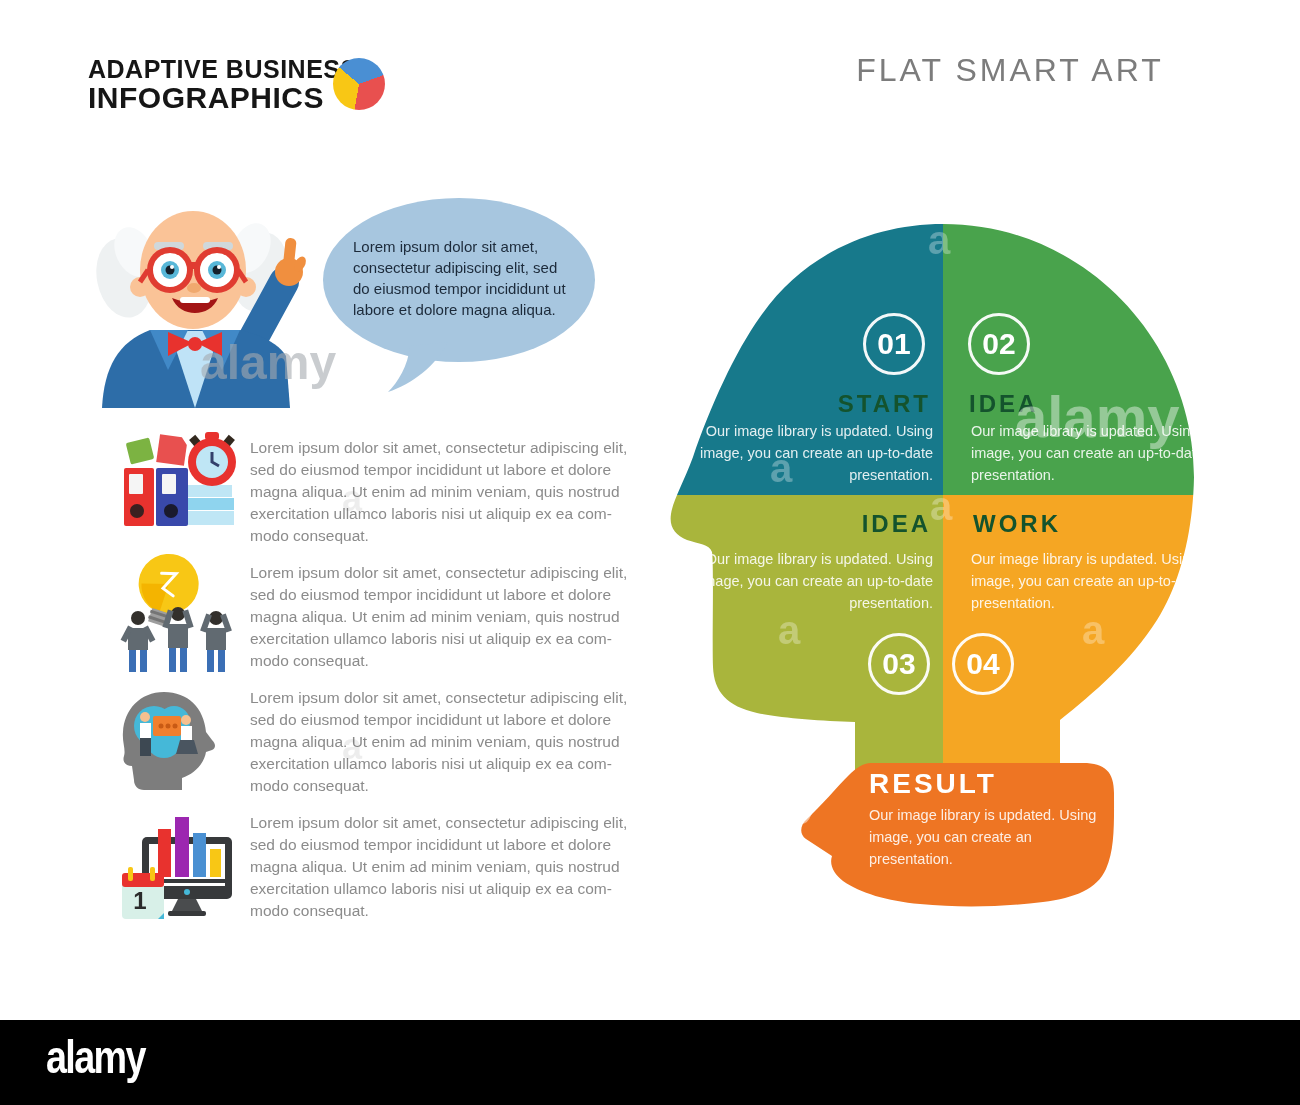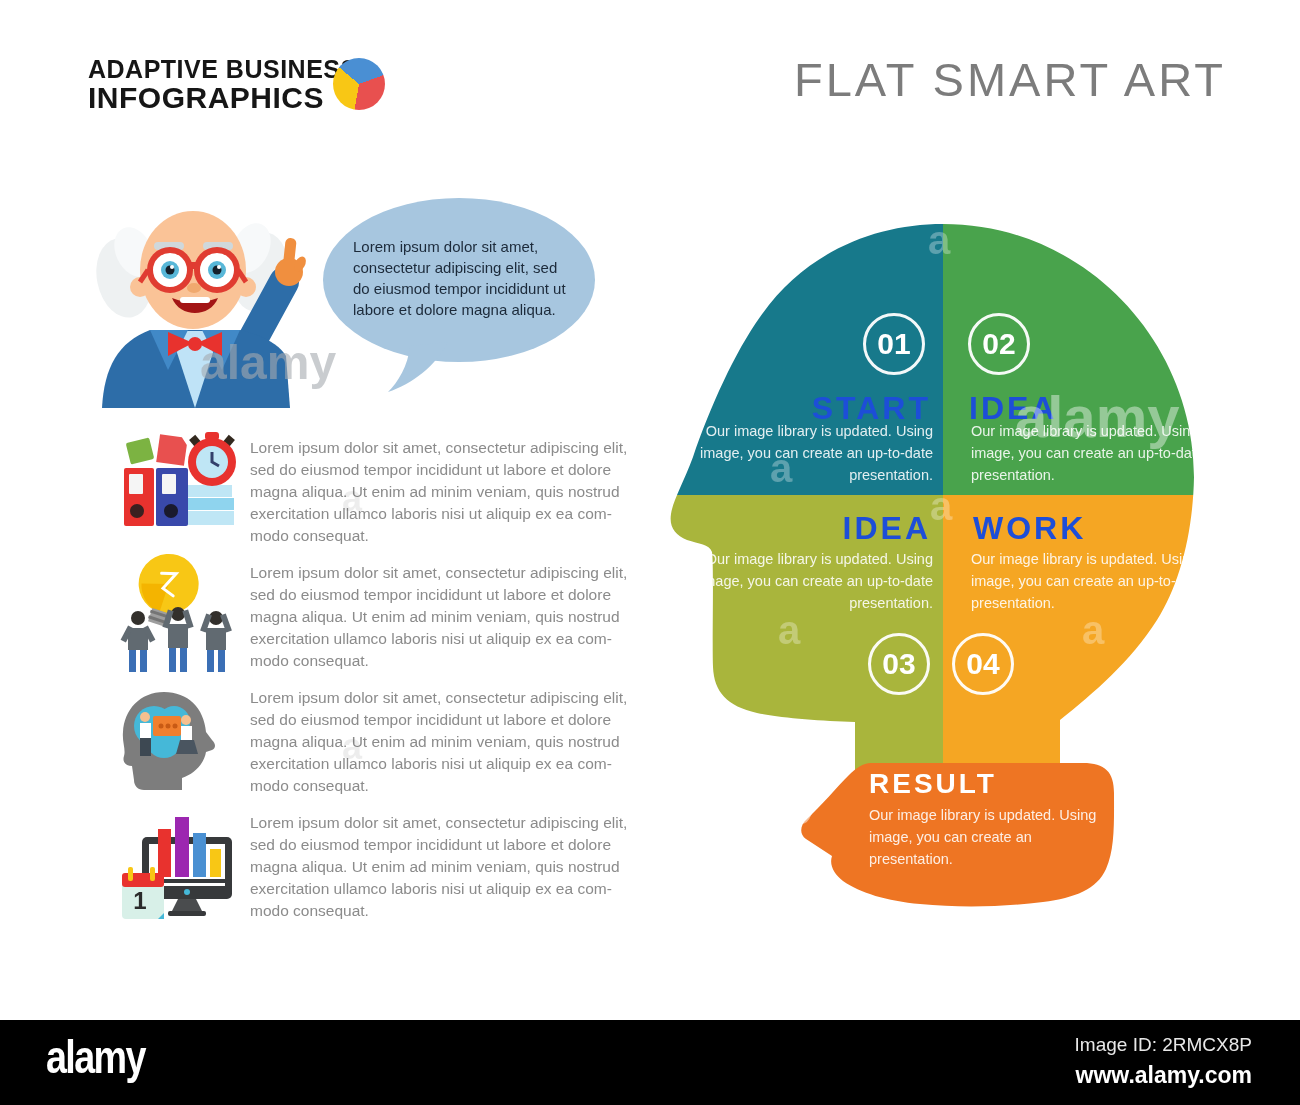--- a/index.html
+++ b/index.html
@@ -6,21 +6,21 @@
   body{background:#e8e8e8;font-family:"Liberation Sans",sans-serif;}
   .page{position:relative;width:1300px;height:1105px;background:#ffffff;overflow:hidden;margin:0 auto;}
 
   
   .logo{position:absolute;left:88px;top:57px;color:#161616;line-height:1.02;}
   .logo .l1{font-size:25px;font-weight:bold;letter-spacing:.5px;}
   .logo .l2{font-size:30px;font-weight:bold;letter-spacing:.5px;}
   .logo-pie{position:absolute;left:333px;top:58px;width:52px;height:52px;border-radius:50%;
     background:conic-gradient(from 310deg,#4a8fd3 0 120deg,#e8504f 0 240deg,#f8c715 0 360deg);}
   .art-title{position:absolute;left:780px;top:52px;width:460px;text-align:center;
-    font-size:47px;color:#7c7c7c;letter-spacing:3px;font-weight:400;}
+    font-size:32px;color:#7c7c7c;letter-spacing:3px;font-weight:400;}
 
   
   .bubble{position:absolute;left:323px;top:198px;width:272px;height:164px;background:#a7c6df;border-radius:50%;}
   .bubble-text{position:absolute;left:30px;top:38px;width:218px;font-size:15px;line-height:21px;color:#1c2a3a;}
   .bubble-tail{position:absolute;left:388px;top:332px;}
 
   
   .professor{position:absolute;left:88px;top:190px;}
 
   
@@ -31,21 +31,21 @@
   .i1 .ic{top:-7px;} .i2 .ic{top:-10px;} .i3 .ic{top:3px;} .i4 .ic{top:3px;}
 
   
   .headwrap{position:absolute;left:665px;top:222px;width:530px;height:700px;}
   .headwrap svg{position:absolute;left:0;top:0;}
   .q-teal{fill:#17798b;} .q-green{fill:#49a34c;} .q-olive{fill:#a9b53c;} .q-orange{fill:#f5a623;}
   .q-result{fill:#ee7523;}
   .numcirc{position:absolute;width:56px;height:56px;border:3px solid rgba(255,255,255,.95);border-radius:50%;
     color:#fff;font-size:30px;font-weight:bold;text-align:center;line-height:56px;}
   .nc1{left:198px;top:91px;} .nc2{left:303px;top:91px;} .nc3{left:203px;top:411px;} .nc4{left:287px;top:411px;}
-  .q-label{position:absolute;color:#1d4ed8;font-size:32px;font-weight:bold;letter-spacing:3px;}
+  .q-label{position:absolute;color:#14532d;font-size:24px;font-weight:bold;letter-spacing:3px;}
   .ql1{right:264px;top:168px;} .ql2{left:304px;top:168px;}
   .ql3{right:264px;top:288px;} .ql4{left:308px;top:288px;}
   .q-desc{position:absolute;width:240px;color:rgba(255,255,255,.88);font-size:14.5px;line-height:22px;}
   .qd1{right:262px;top:198px;text-align:right;} .qd2{left:306px;top:198px;text-align:left;}
   .qd3{right:262px;top:326px;text-align:right;} .qd4{left:306px;top:326px;text-align:left;}
   .r-label{position:absolute;left:204px;top:546px;color:#fff;font-size:28px;font-weight:bold;letter-spacing:3px;}
   .r-desc{position:absolute;left:204px;top:582px;width:240px;color:rgba(255,255,255,.88);font-size:14.5px;line-height:22px;}
 
   
   .wm{position:absolute;font-weight:bold;pointer-events:none;}
@@ -278,19 +278,15 @@
   <div class="wm wm-a wma1">a</div>
   <div class="wm wm-a wma2">a</div>
   <div class="wm wm-a wma3">a</div>
   <div class="wm wm-a wma4">a</div>
   <div class="wm wm-a wma5">a</div>
   <div class="wm wm-a-gray wmg1">a</div>
   <div class="wm wm-a-gray wmg2">a</div>
 
   <div class="footer">
     <div class="footer-logo">alamy</div>
-    <div class="footer-right">
-      <div class="footer-id">Image ID: 2RMCX8P</div>
-      <div class="footer-url">www.alamy.com</div>
-    </div>
   </div>
 
 </div>
 
 </body></html>

